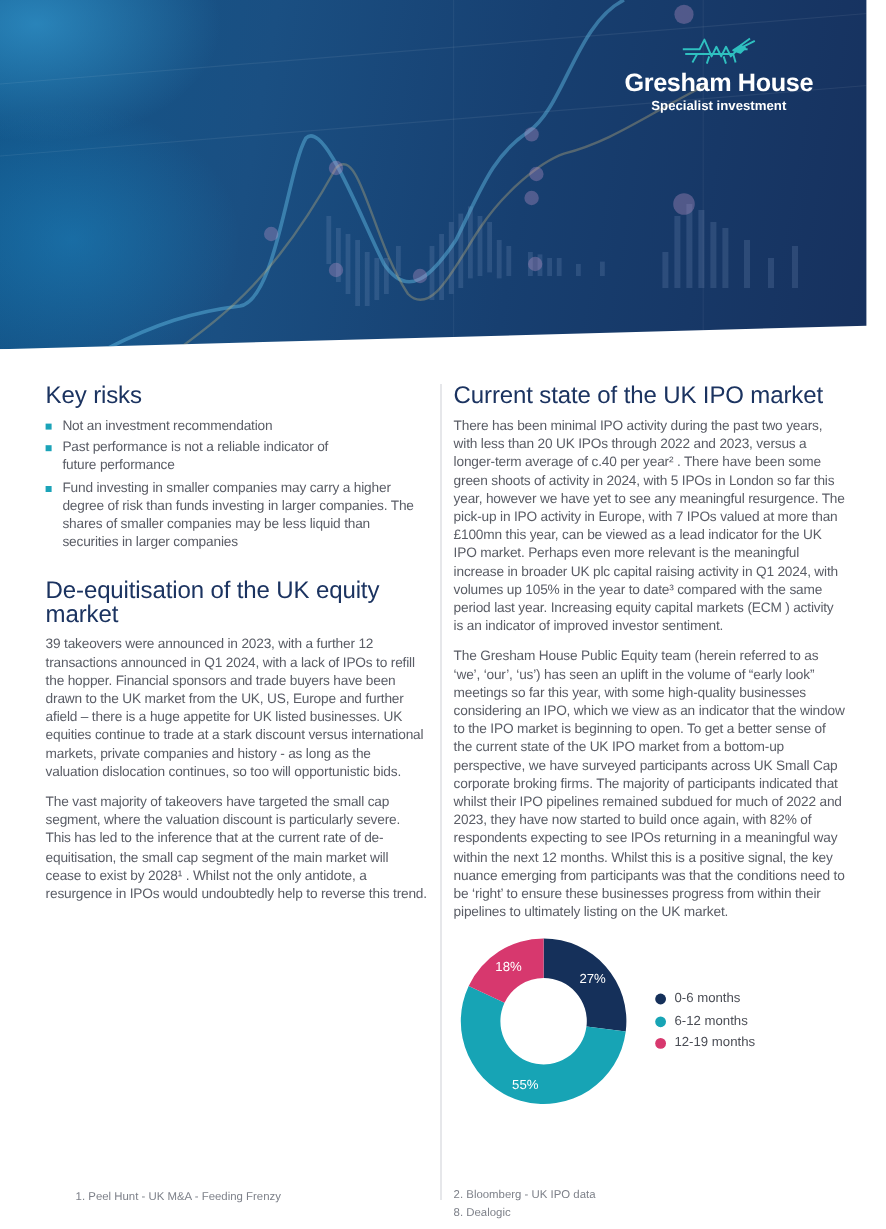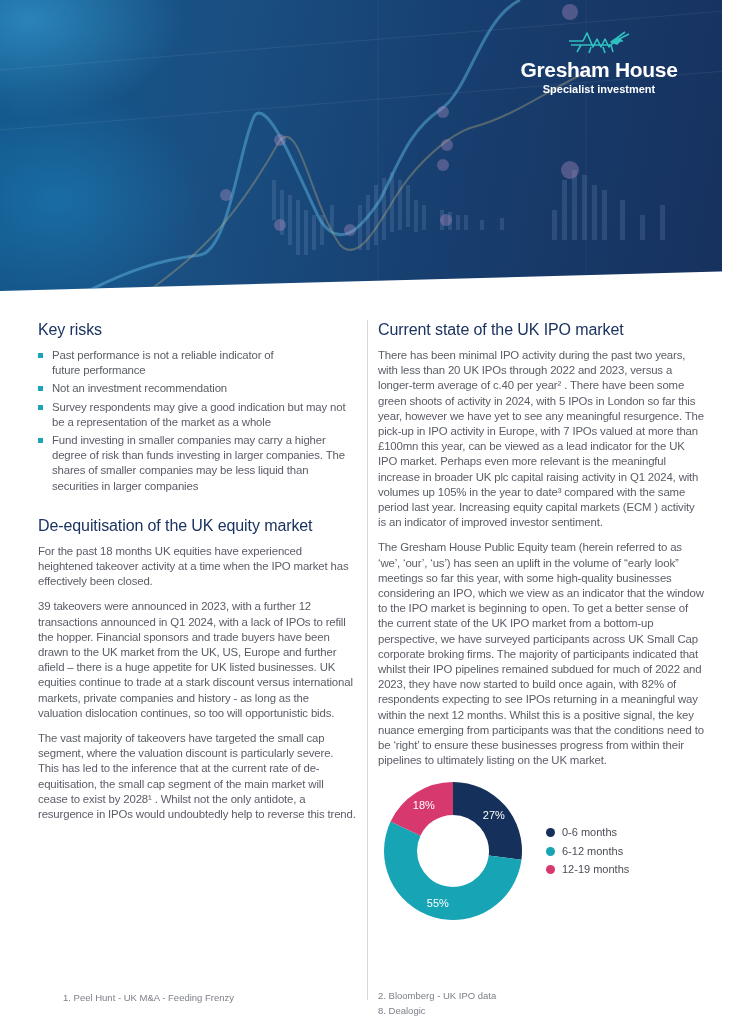--- a/index.html
+++ b/index.html
@@ -25,21 +25,21 @@
     position:absolute; left:38px; top:134px; width:460px;
     font-size:31px; line-height:37px; color:#ffffff; font-weight:normal; letter-spacing:-0.4px;
   }
 
   
   .col { position:absolute; top:320px; }
   .col-left { left:38px; width:318px; }
   .col-right { left:378px; width:326px; }
   .divider { position:absolute; left:367px; top:320px; width:1px; height:680px; background:#d6d8dc; }
 
-  h2 { font-size:16px; line-height:20px; color:#1b3360; font-weight:normal; letter-spacing:-0.1px; margin-bottom:8px; }
+  h2 { font-size:20px; line-height:20px; color:#1b3360; font-weight:normal; letter-spacing:-0.1px; margin-bottom:8px; }
   p { font-size:11.4px; line-height:15.2px; color:#5a5d66; margin-bottom:10px; letter-spacing:-0.15px; }
 
   ul.risks { list-style:none; margin-bottom:22px; }
   ul.risks li { position:relative; padding-left:14px; font-size:11.4px; line-height:15.2px; color:#5a5d66; margin-bottom:3px; letter-spacing:-0.15px; }
   ul.risks li .bullet { position:absolute; left:0; top:5px; width:5px; height:5px; background:#1ba3b8; }
 
   .chart-title { font-size:11.4px; font-weight:bold; color:#1b3360; margin-top:18px; letter-spacing:-0.1px; }
   .chart-wrap { position:relative; height:160px; margin-top:4px; }
   .donut { position:absolute; left:4px; top:2px; }
   .legend { position:absolute; left:168px; top:45px; list-style:none; }
@@ -126,28 +126,26 @@
     <span class="logo-tag">Specialist investment</span>
   </div>
 
 </div>
 
 <div class="divider"></div>
 
 <div class="col col-left">
   <h2>Key risks</h2>
   <ul class="risks">
+    <li><span class="bullet"></span><span>Not an investment recommendation</span></li>
     <li style="padding-right:60px;"><span class="bullet"></span><span>Past performance is not a reliable indicator of future performance</span></li>
-    <li><span class="bullet"></span><span>Not an investment recommendation</span></li>
-    <li><span class="bullet"></span><span>Survey respondents may give a good indication but may not be a representation of the market as a whole</span></li>
     <li><span class="bullet"></span><span>Fund investing in smaller companies may carry a higher degree of risk than funds investing in larger companies. The shares of smaller companies may be less liquid than securities in larger companies</span></li>
   </ul>
 
   <h2>De-equitisation of the UK equity market</h2>
-  <p>For the past 18 months UK equities have experienced heightened takeover activity at a time when the IPO market has effectively been closed.</p>
   <p>39 takeovers were announced in 2023, with a further 12 transactions announced in Q1 2024, with a lack of IPOs to refill the hopper. Financial sponsors and trade buyers have been drawn to the UK market from the UK, US, Europe and further afield – there is a huge appetite for UK listed businesses. UK equities continue to trade at a stark discount versus international markets, private companies and history - as long as the valuation dislocation continues, so too will opportunistic bids.</p>
   <p>The vast majority of takeovers have targeted the small cap segment, where the valuation discount is particularly severe. This has led to the inference that at the current rate of de-equitisation, the small cap segment of the main market will cease to exist by 2028¹ . Whilst not the only antidote, a resurgence in IPOs would undoubtedly help to reverse this trend.</p>
 </div>
 
 <div class="col col-right">
   <h2>Current state of the UK IPO market</h2>
   <p>There has been minimal IPO activity during the past two years, with less than 20 UK IPOs through 2022 and 2023, versus a longer-term average of c.40 per year² . There have been some green shoots of activity in 2024, with 5 IPOs in London so far this year, however we have yet to see any meaningful resurgence. The pick-up in IPO activity in Europe, with 7 IPOs valued at more than £100mn this year, can be viewed as a lead indicator for the UK IPO market. Perhaps even more relevant is the meaningful increase in broader UK plc capital raising activity in Q1 2024, with volumes up 105% in the year to date³  compared with the  same period last year. Increasing equity capital markets (ECM ) activity is an indicator of improved investor sentiment.</p>
   <p>The Gresham House Public Equity team (herein referred to as ‘we’, ‘our’, ‘us’) has seen an uplift in the volume of “early look” meetings so far this year, with some high-quality businesses considering an IPO, which we view as an indicator that the window to the IPO market is beginning to open. To get a better sense of the current state of the UK IPO market from a bottom-up perspective, we have surveyed participants across UK Small Cap corporate broking firms. The majority of participants indicated that whilst their IPO pipelines remained subdued for much of 2022 and 2023, they have now started to build once again, with 82% of respondents expecting to see IPOs returning in a meaningful way within the next 12 months. Whilst this is a positive signal, the key nuance emerging from participants was that the conditions need to be ‘right’ to ensure these businesses progress from within their pipelines to ultimately listing on the UK market.</p>
 
   <div class="chart-wrap">

